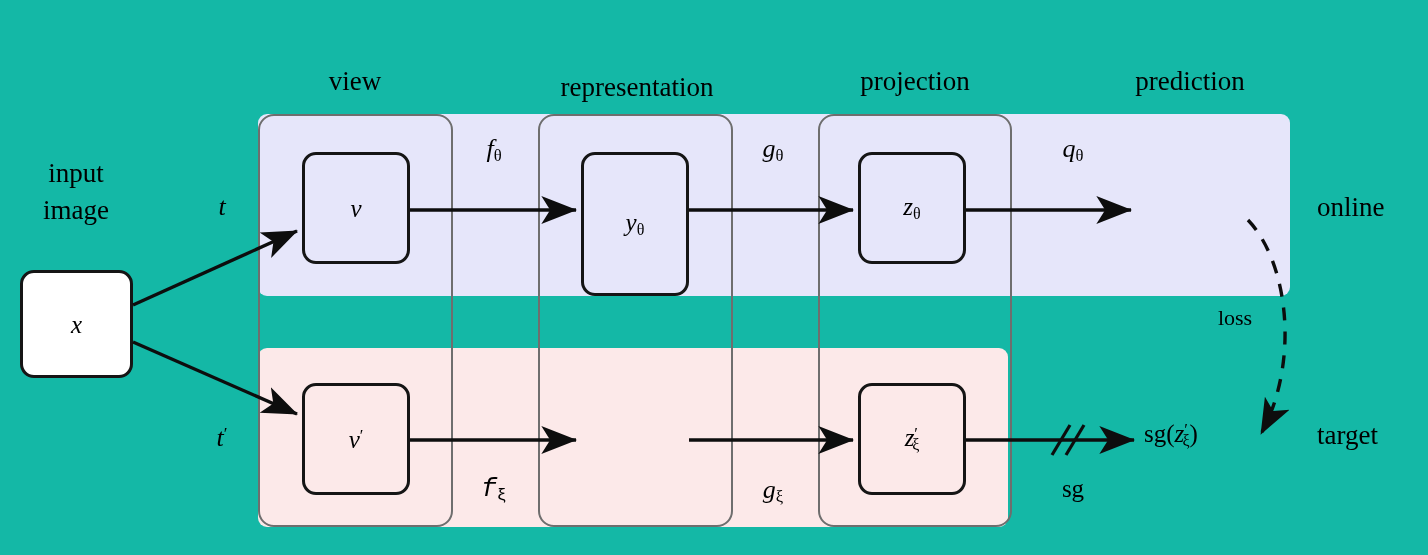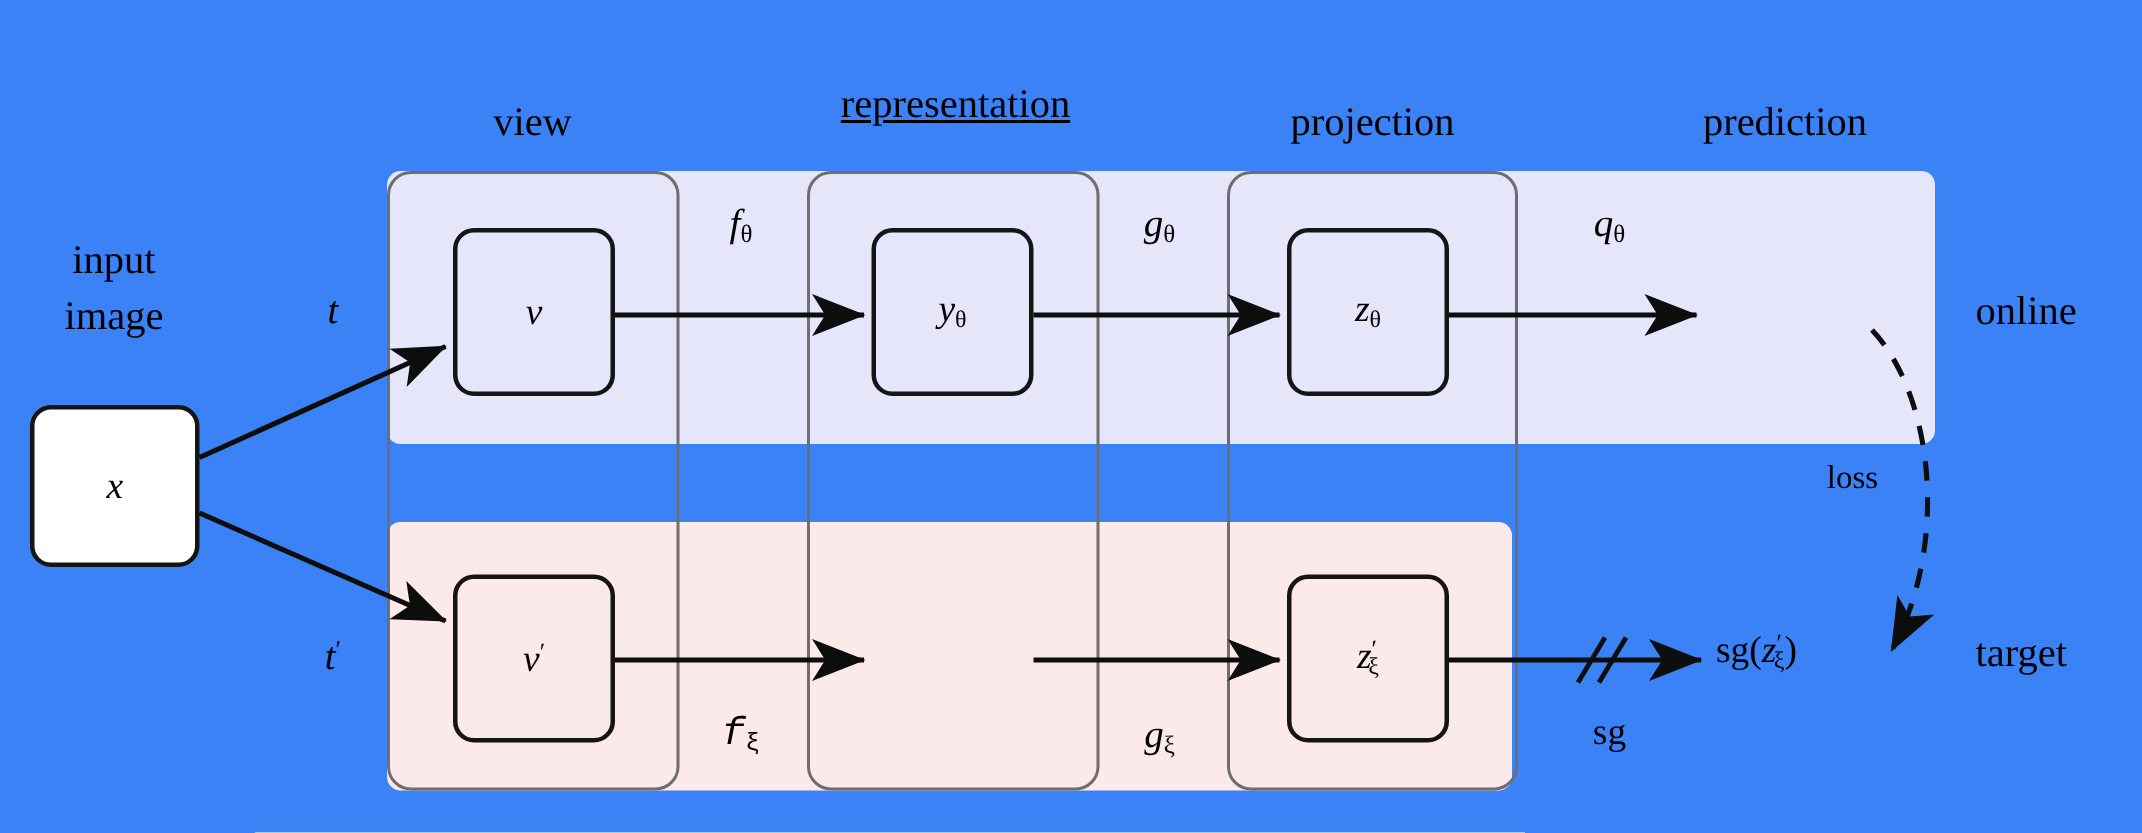--- a/index.html
+++ b/index.html
@@ -5,21 +5,21 @@
 <style>
   html, body {
     margin: 0;
     padding: 0;
     background: #ffffff;
   }
   #stage {
     position: relative;
     width: 1428px;
     height: 555px;
-    background: #3b82f6;
+    background: #14b8a6;
     font-family: "Liberation Serif", "DejaVu Serif", serif;
     color: #000000;
     overflow: hidden;
   }
   #stage svg.layer {
     position: absolute;
     left: 0;
     top: 0;
     width: 1428px;
     height: 555px;
@@ -77,36 +77,36 @@
 <div id="stage">
 
   <div class="band online" style="left:258px; top:114px; width:1032px; height:182px;"></div>
   <div class="band target" style="left:258px; top:348px; width:750px; height:179px;"></div>
 
   <div class="group-box" style="left:258px; top:114px; width:195px; height:413px;"></div>
   <div class="group-box" style="left:538px; top:114px; width:195px; height:413px;"></div>
   <div class="group-box" style="left:818px; top:114px; width:194px; height:413px;"></div>
 
   <div class="lbl center roman" style="left:355px; top:66px;">view</div>
-  <div class="lbl center roman" style="left:637px; top:54px;text-decoration:underline;">representation</div>
+  <div class="lbl center roman" style="left:637px; top:72px;">representation</div>
   <div class="lbl center roman" style="left:915px; top:66px;">projection</div>
   <div class="lbl center roman" style="left:1190px; top:66px;">prediction</div>
 
   <div class="lbl center roman" style="left:76px; top:158px;">input</div>
   <div class="lbl center roman" style="left:76px; top:195px;">image</div>
 
   <div class="node plain" style="left:20px; top:270px; width:113px; height:108px;">
     <span>x</span>
   </div>
 
   <div class="node" style="left:302px; top:152px; width:108px; height:112px;">
     <span>v</span>
   </div>
 
-  <div class="node" style="left:581px; top:152px; width:108px; height:112px;">
+  <div class="node" style="left:581px; top:152px; width:108px; height:144px;">
     <span>
       <span class="up">y</span><sub>θ</sub>
     </span>
   </div>
 
   <div class="node" style="left:858px; top:152px; width:108px; height:112px;">
     <span>
       <span class="up">z</span><sub>θ</sub>
     </span>
   </div>

